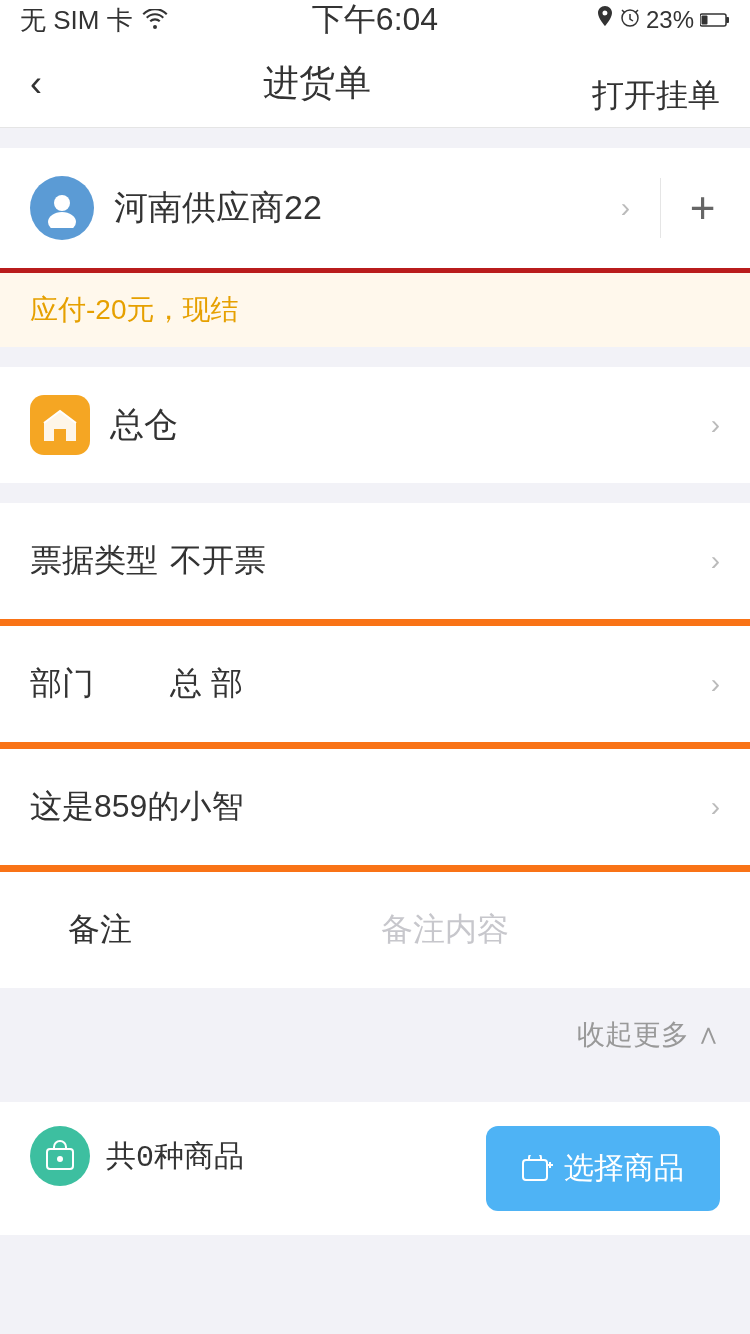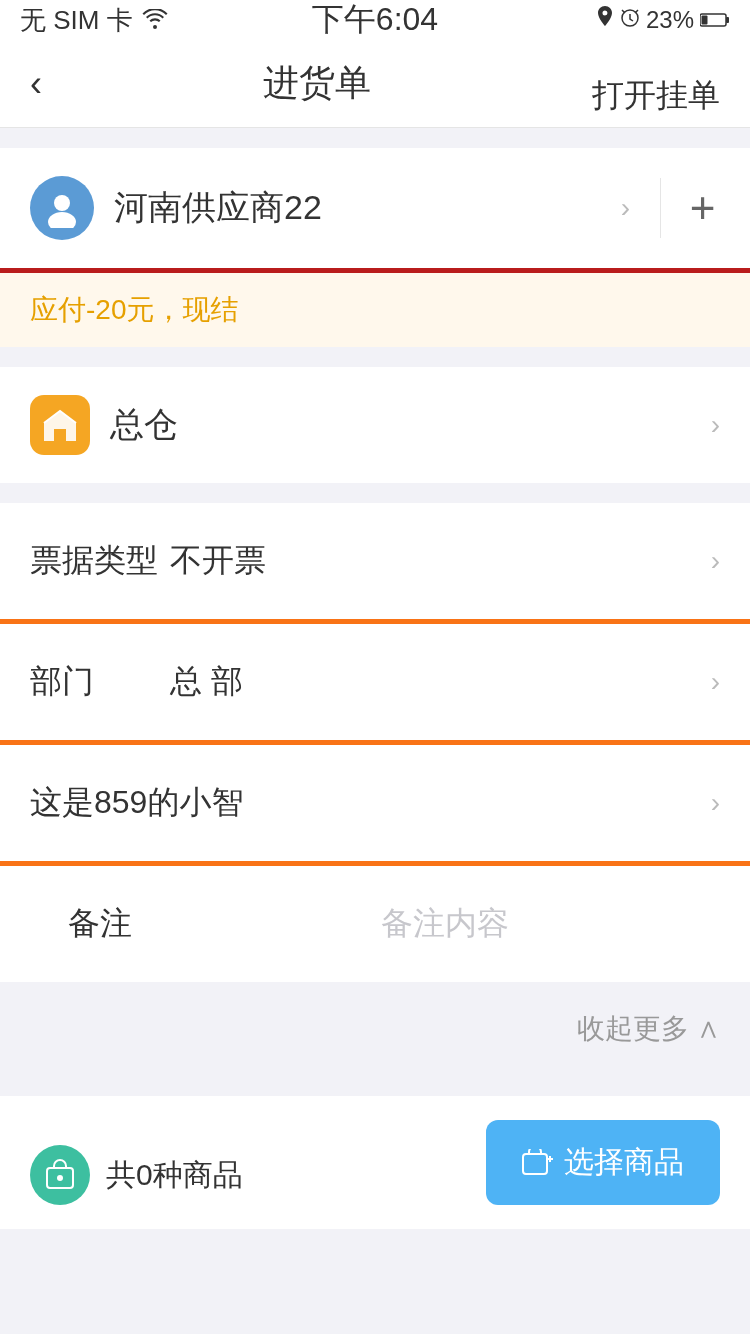--- a/index.html
+++ b/index.html
@@ -117,21 +117,21 @@
 
     
     .form-section {
       background: #fff;
       margin-top: 20px;
     }
     .form-row {
       display: flex;
       align-items: center;
       padding: 36px 30px;
-      border-bottom: 5px solid #f97316;
+      border-bottom: 7px solid #f97316;
       min-height: 100px;
     }
     .form-row:last-child { border-bottom: none; text-align: center; }
     .form-label {
       font-size: 32px;
       color: #333;
       width: 140px;
       flex-shrink: 0;
     }
     .form-value {
@@ -155,22 +155,23 @@
       cursor: pointer;
       margin-top: 0;
     }
 
     
     .bottom-bar {
       background: #fff;
       margin-top: 20px;
       padding: 24px 30px;
       display: flex;
-      align-items: flex-end;
+      align-items: flex-start;
       justify-content: space-between;
+      font-family: Liberation Mono, monospace;
     }
     .product-count-wrap {
       display: flex;
       align-items: center;
       gap: 16px;
     }
     .product-icon-wrap {
       width: 60px;
       height: 60px;
       border-radius: 50%;

